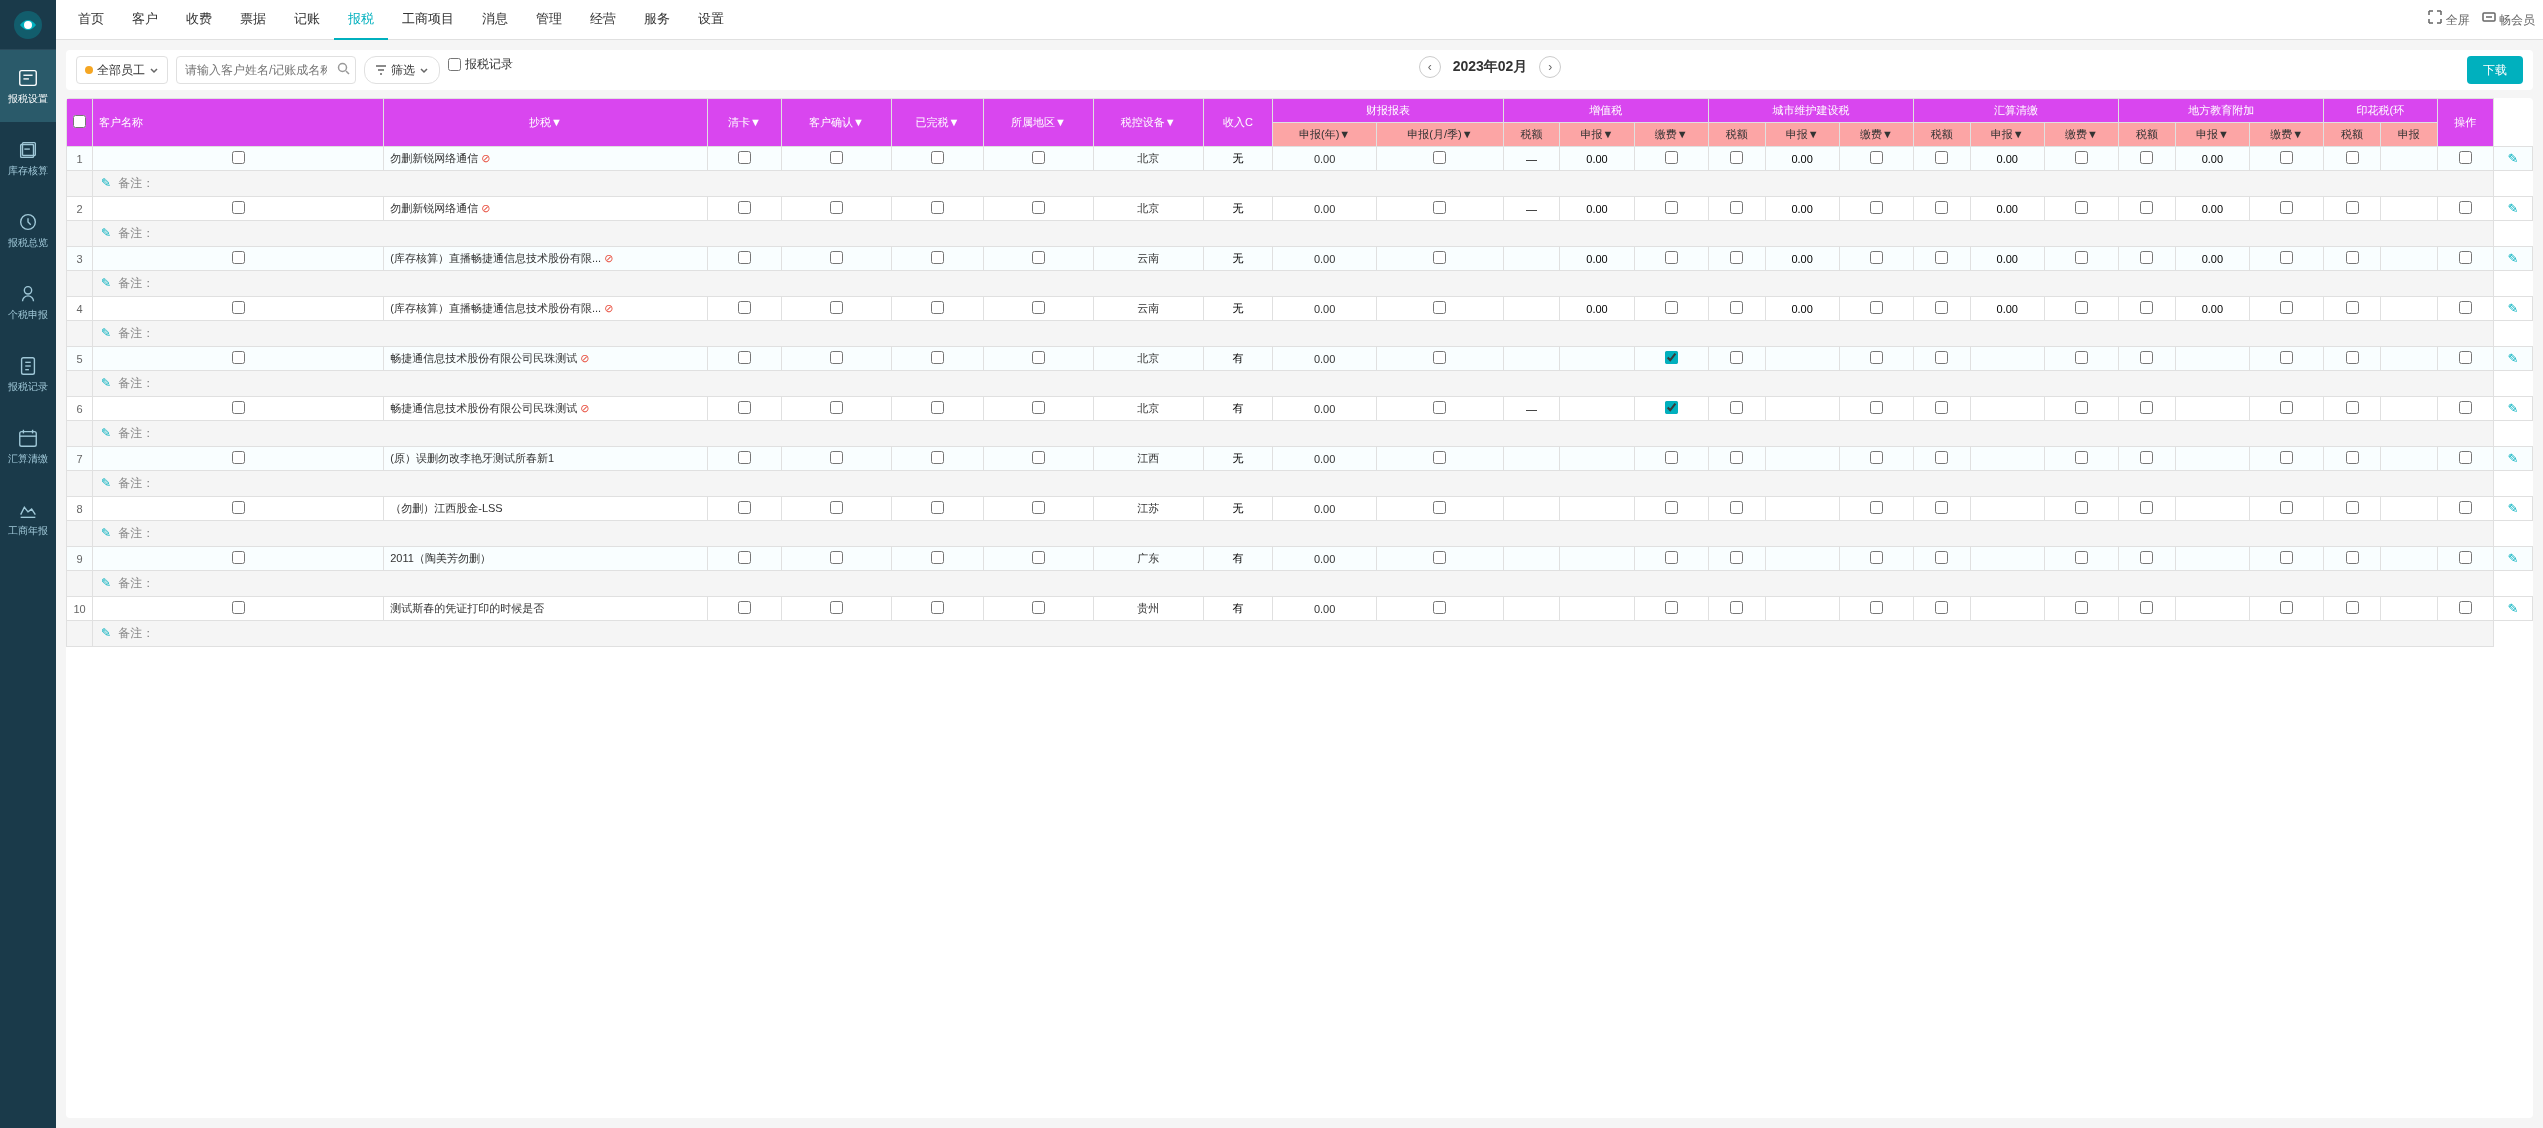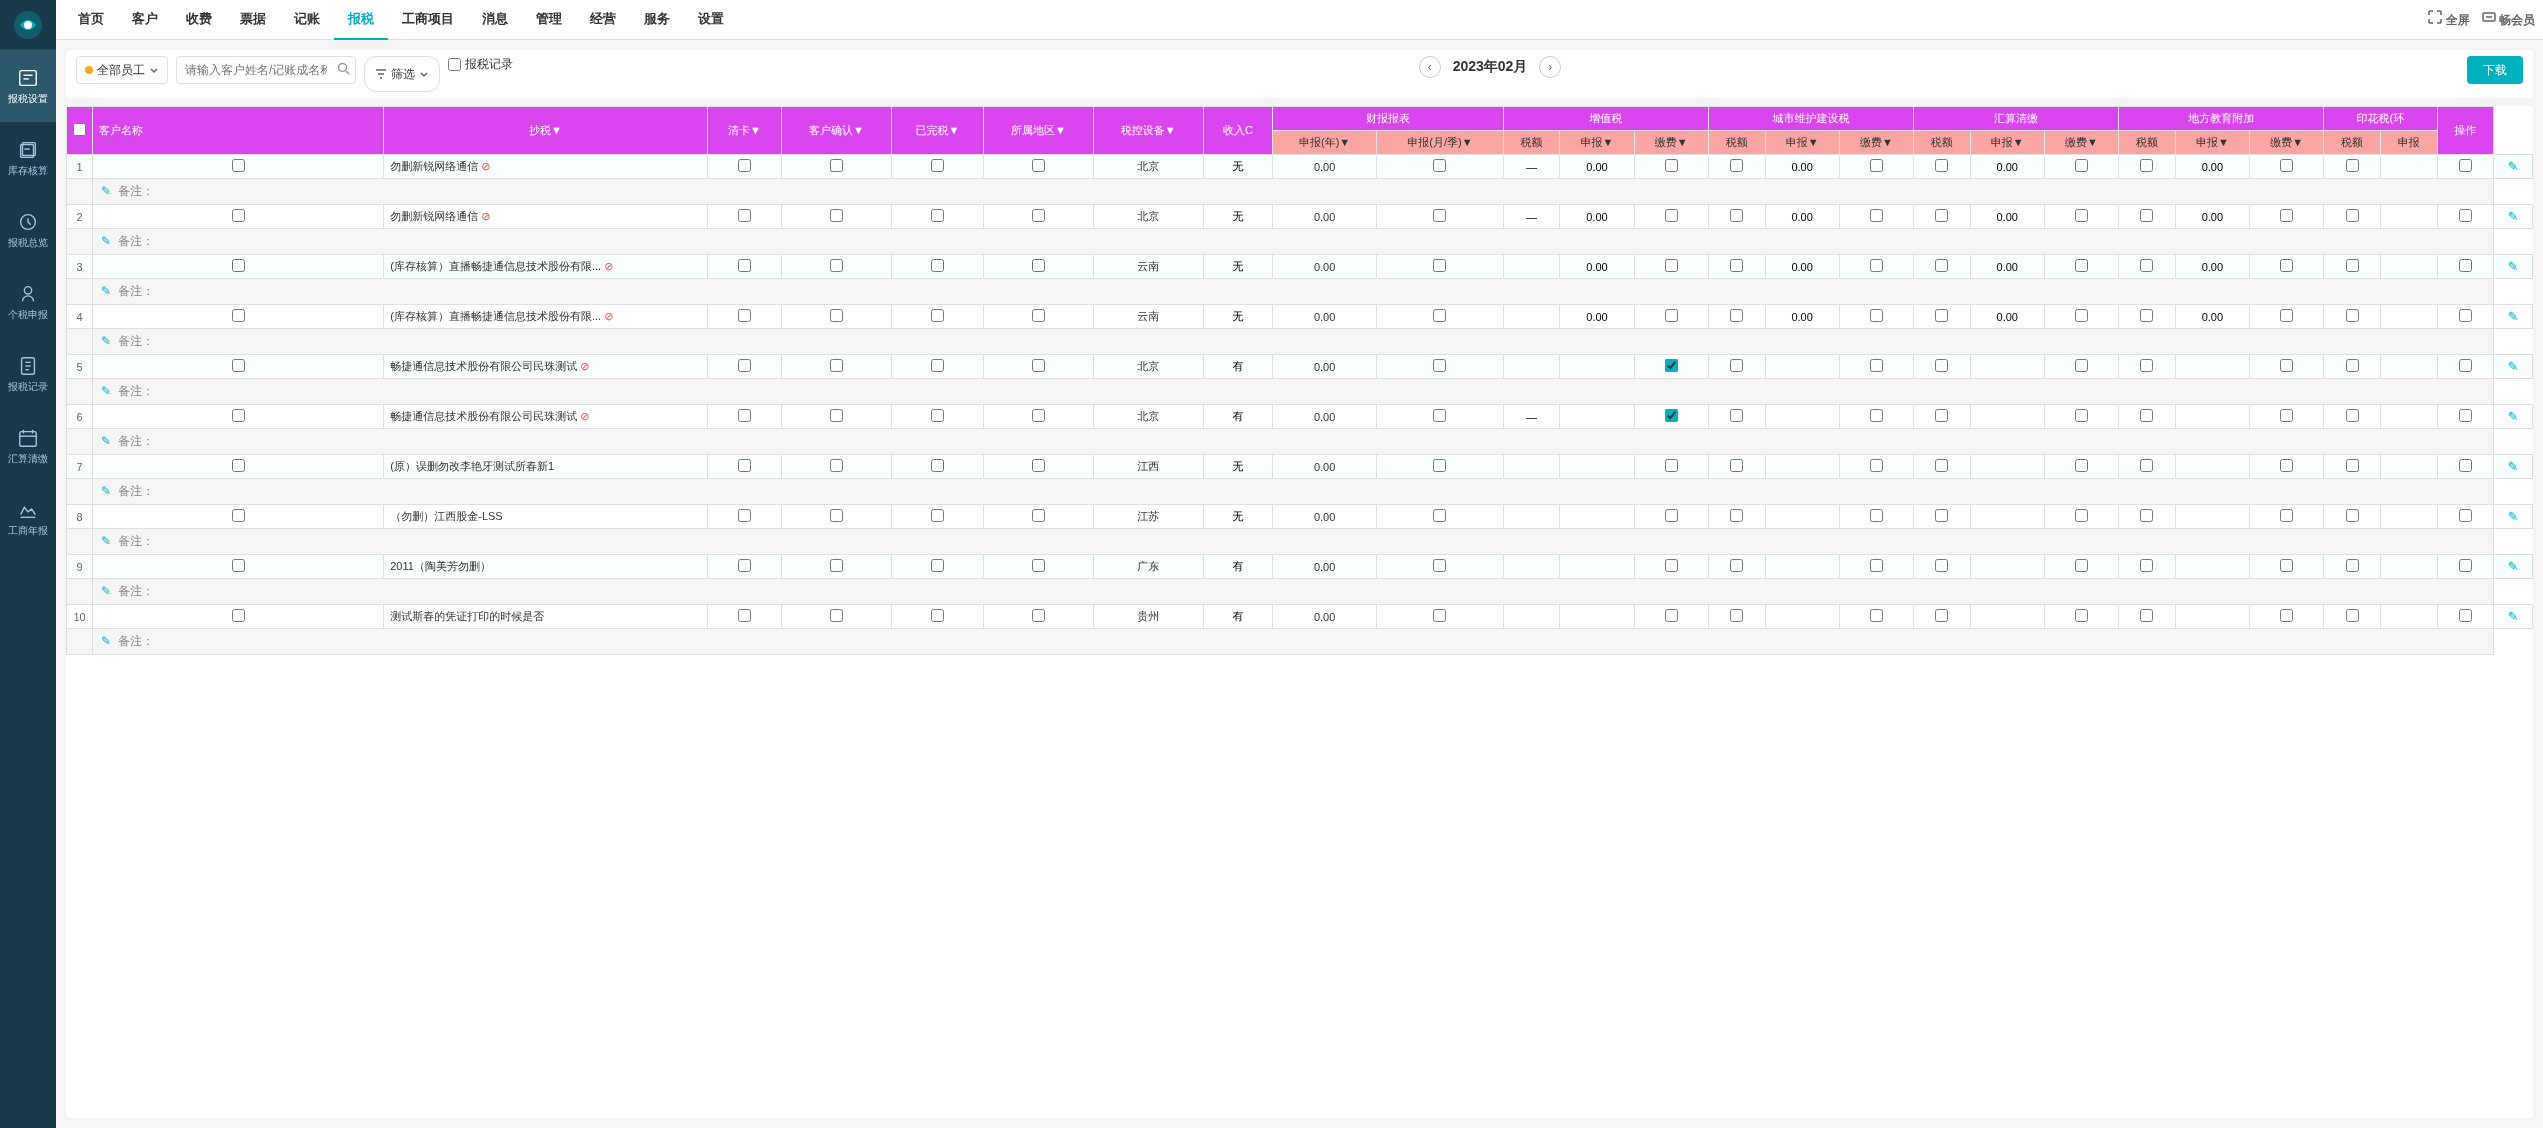--- a/index.html
+++ b/index.html
@@ -50,21 +50,20 @@
     }
     .topnav {
       height: 40px;
       background: #fff;
       border-bottom: 1px solid #e0e0e0;
       display: flex;
       align-items: center;
       padding: 0 8px;
       gap: 0;
       flex-shrink: 0;
-      font-weight: bold;
     }
     .topnav-item {
       padding: 0 14px;
       height: 40px;
       display: flex;
       align-items: center;
       cursor: pointer;
       color: #333;
       font-size: 13px;
       border-bottom: 2px solid transparent;
@@ -131,21 +130,21 @@
       border: none;
       cursor: pointer;
       color: #999;
     }
     .filter-btn {
       display: flex;
       align-items: center;
       gap: 4px;
       border: 1px solid #e0e0e0;
       border-radius: 12px;
-      height: 36px;
+      height: 28px;
       padding: 7px 10px;
       background: #fff;
       cursor: pointer;
       font-size: 12px;
       color: #333;
     }
     .named-list-check {
       display: flex;
       align-items: center;
       gap: 4px;

